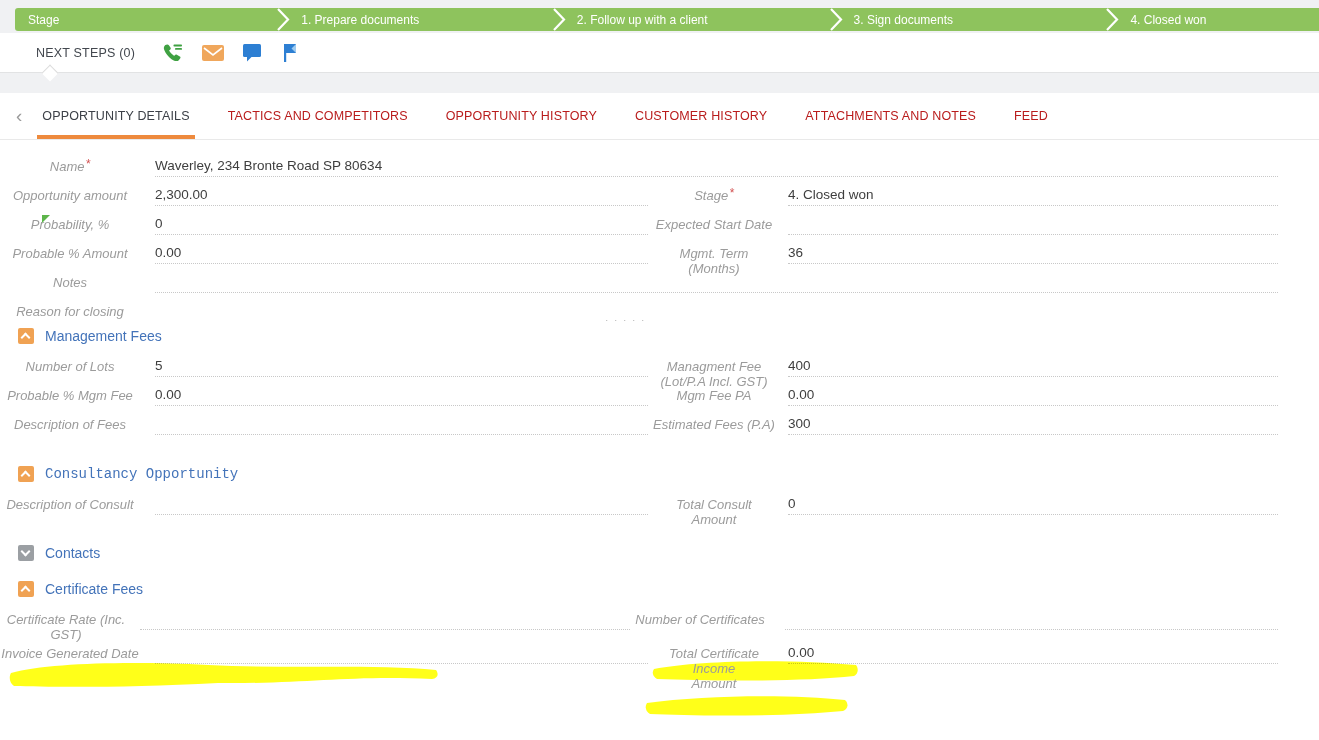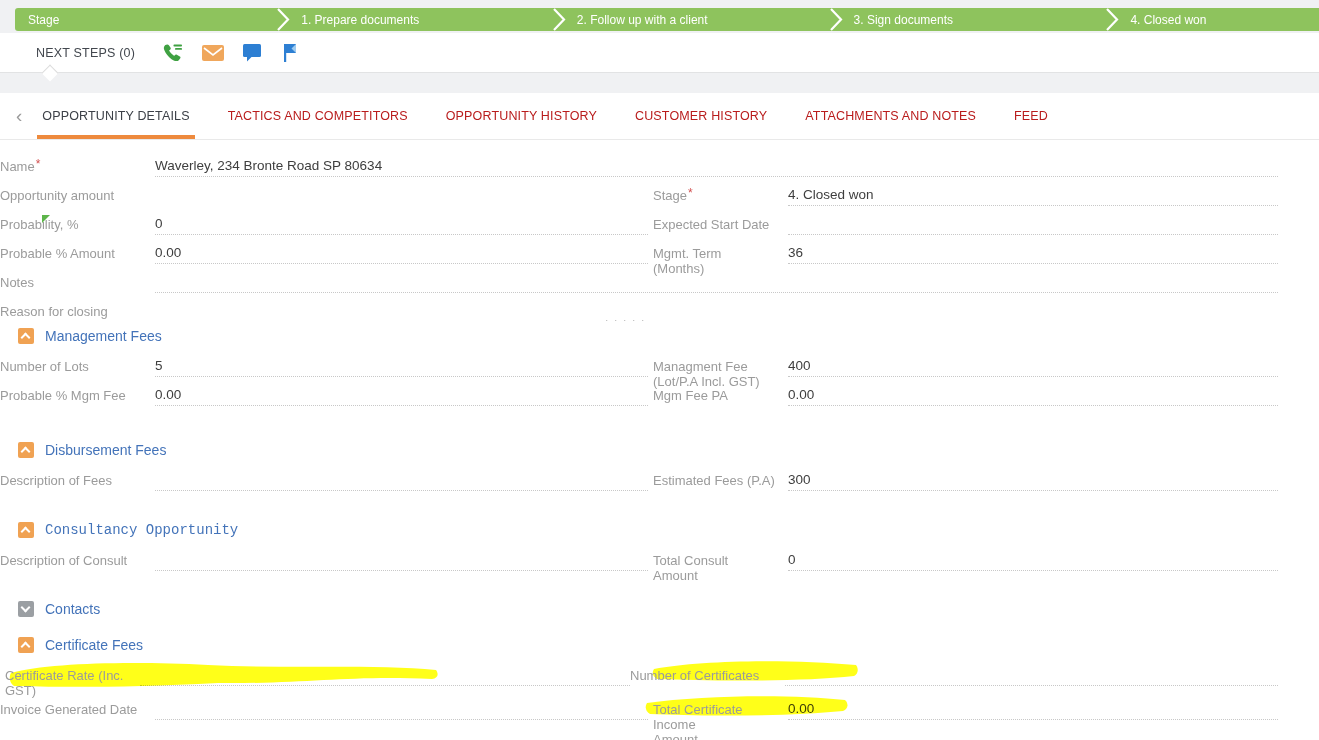--- a/index.html
+++ b/index.html
@@ -32,22 +32,22 @@
   .tab.active{color:#3c4047;}
   .tab.active::after{content:"";position:absolute;left:0;right:0;bottom:0;height:4px;background:#ee8a3d;}
 
   
   .form{padding-top:16px;}
   .frow{display:flex;height:21px;margin-bottom:8px;}
   .fcell{display:flex;align-items:flex-start;}
   .fcell.l{width:648px;}
   .fcell.r{width:625px;margin-left:5px;}
   .fcell.full{width:1278px;}
-  .lab{flex-shrink:0;text-align:left;color:#9b9b9b;font-size:13px;line-height:15px;
-       padding-top:3px;white-space:pre-line;position:relative;}
+  .lab{flex-shrink:0;text-align:center;color:#9b9b9b;font-size:13px;line-height:15px;
+       padding-top:3px;white-space:pre-line;position:relative;font-style:italic;}
   .fcell.l .lab,.fcell.full .lab{width:140px;}
   .fcell.r .lab{width:122px;}
   .fld{flex:1;margin-left:15px;border-bottom:1px dotted #c8c8c8;font-size:13.5px;color:#3e3e3e;
        height:21px;padding-top:2px;box-sizing:border-box;cursor:text;white-space:nowrap;}
   .fcell.r .fld{margin-left:13px;}
   .fld.nounder{border-bottom:none;display:flex;justify-content:flex-end;align-items:flex-end;}
   .handle{font-size:9px;color:#ababab;letter-spacing:2px;line-height:8px;padding-right:2px;}
   .req{color:#d25050;font-size:12px;vertical-align:top;margin-left:1px;line-height:10px;}
   .changed-marker{position:absolute;right:90px;top:1px;width:0;height:0;
                   border-top:8px solid #5db54a;border-right:8px solid transparent;}
@@ -176,20 +176,21 @@
     <div class="frow">
       <div class="fcell full">
         <div class="lab"><span>Name</span><span class="req">*</span></div>
         <div class="fld">Waverley, 234 Bronte Road SP 80634</div>
       </div>
     </div>
 
     <div class="frow">
       <div class="fcell l">
         <div class="lab">Opportunity amount</div>
+        <div class="fld">2,300.00</div>
       </div>
       <div class="fcell r">
         <div class="lab"><span>Stage</span><span class="req">*</span></div>
         <div class="fld">4. Closed won</div>
       </div>
     </div>
 
     <div class="frow">
       <div class="fcell l">
         <div class="lab"><span class="changed-marker"></span><span>Probability, %</span></div>
@@ -251,26 +252,20 @@
       <div class="fcell l">
         <div class="lab">Probable % Mgm Fee</div>
         <div class="fld">0.00</div>
       </div>
       <div class="fcell r">
         <div class="lab">Mgm Fee PA</div>
         <div class="fld">0.00</div>
       </div>
     </div>
 
-    <div class="sec mt-sec2">
-      <span class="sec-icon">
-          <span class="c-up"></span>
-        </span>
-      <span class="sec-title">Disbursement Fees</span>
-    </div>
 
     <div class="frow">
       <div class="fcell l">
         <div class="lab">Description of Fees</div>
         <div class="fld"></div>
       </div>
       <div class="fcell r">
         <div class="lab">Estimated Fees (P.A)</div>
         <div class="fld">300</div>
       </div>

